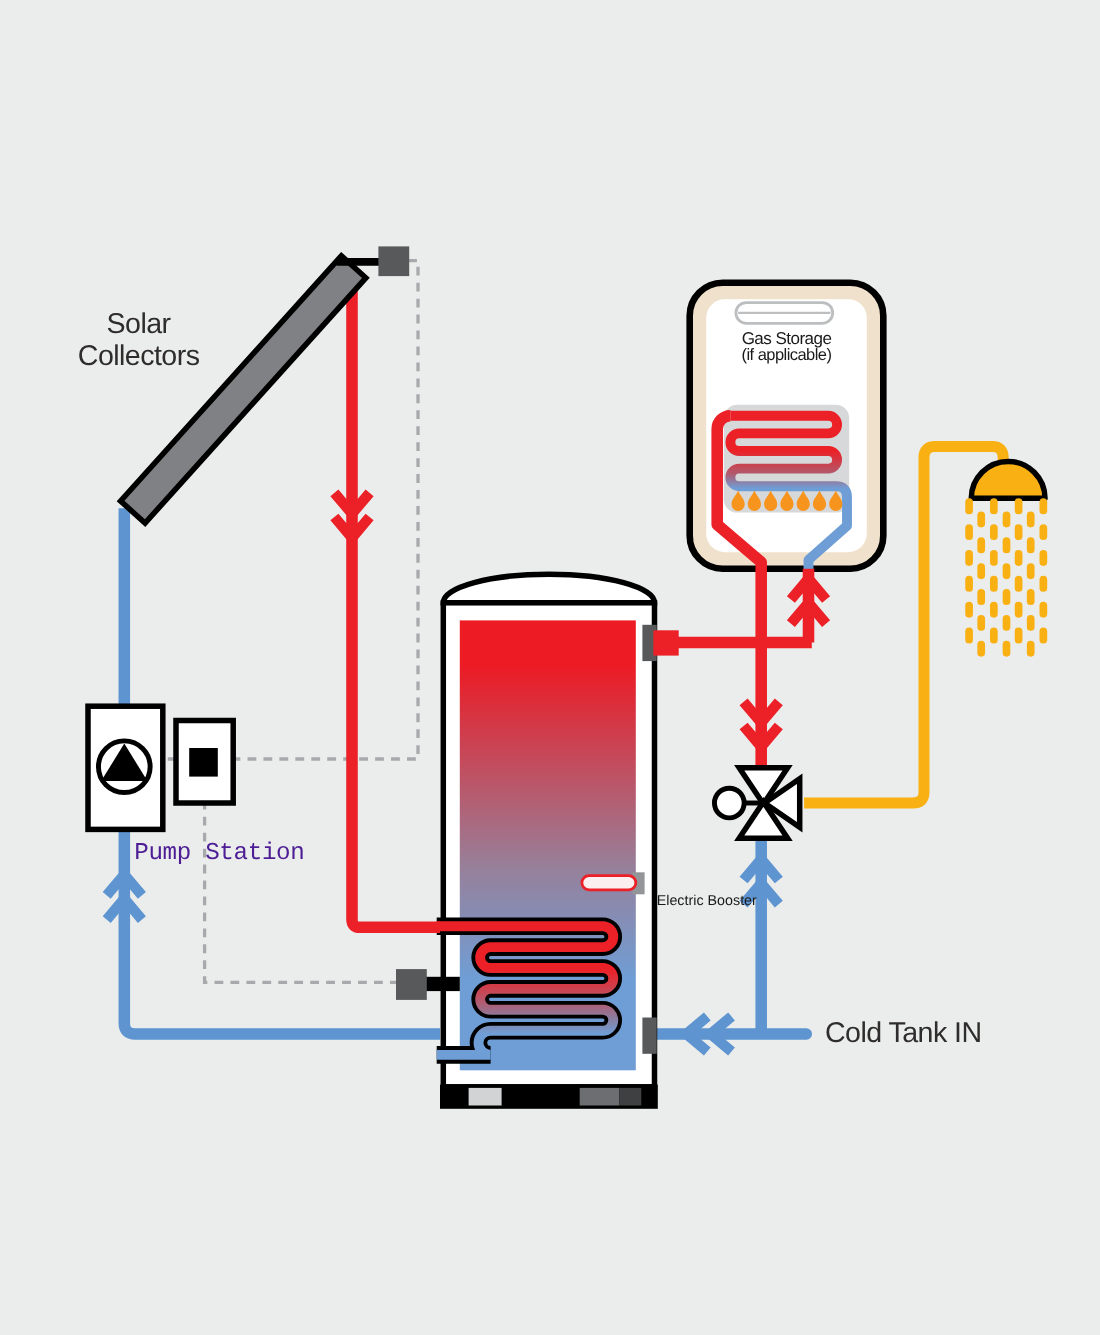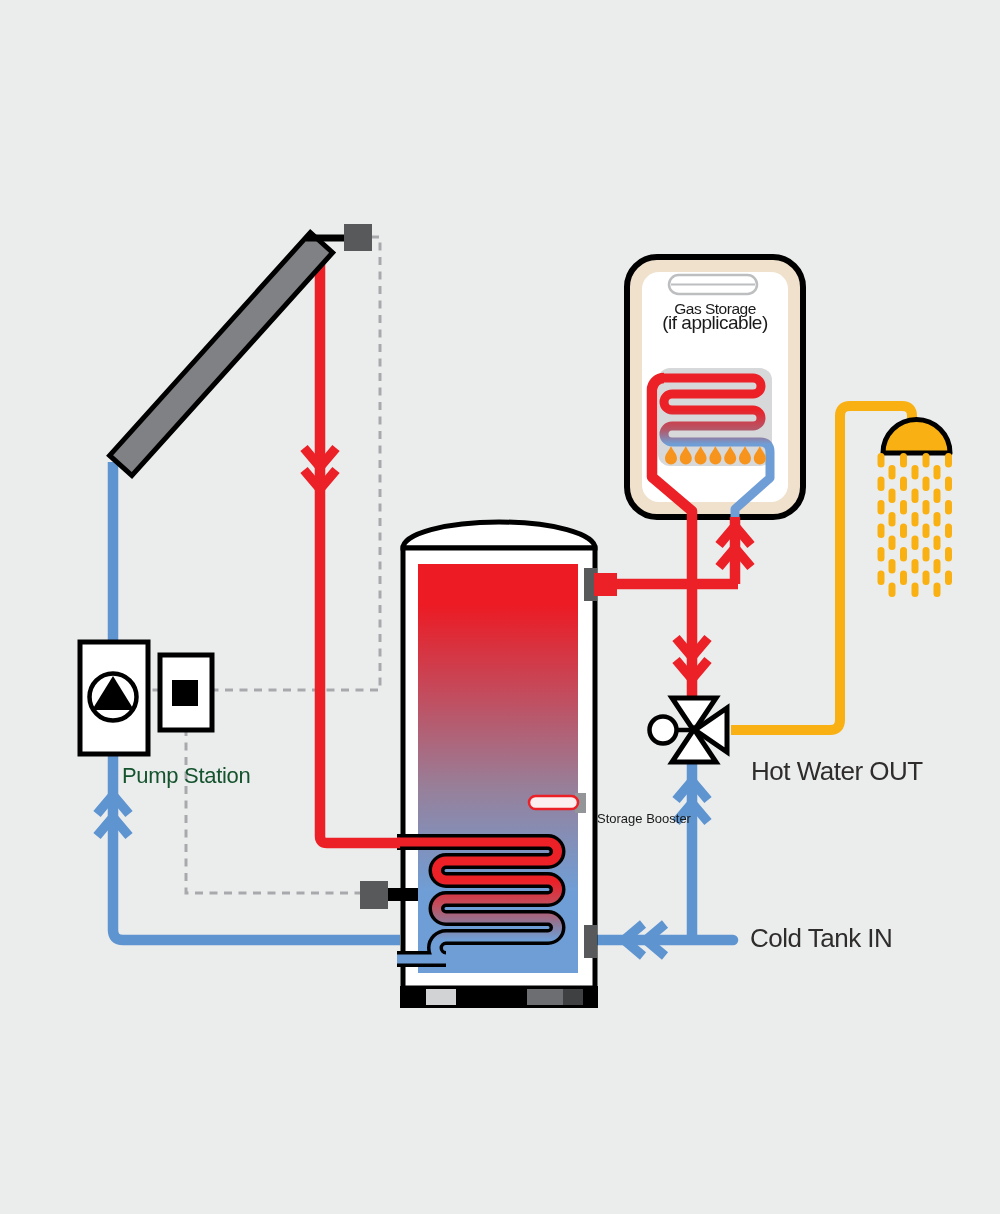--- a/index.html
+++ b/index.html
@@ -12,23 +12,23 @@
   .stage{position:relative;width:1000px;height:1214px;background:var(--bg);overflow:hidden;
          font-family:"Liberation Sans", sans-serif;}
   .stage svg{position:absolute;left:0;top:0;}
   .label{position:absolute;color:var(--text);letter-spacing:-0.5px;line-height:1.1;}
   .label-big{font-size:26px;}
   .label-center{text-align:center;}
   .lbl-solar-collectors{left:46px;top:280px;width:160px;}
   .lbl-storage-tank{left:349px;top:487px;width:300px;}
   .lbl-gas-booster{left:640px;top:302px;width:150px;color:#1a1a1a;}
   .lbl-gas-booster .l1{font-size:15.5px;line-height:14px;}
-  .lbl-gas-booster .l2{font-size:19px;line-height:14px;}
-  .lbl-pump-station{left:122px;top:764px;font-family:Liberation Sans, sans-serif;
-                    font-size:22px;letter-spacing:-0.3px;color:#14532d;}
+  .lbl-gas-booster .l2{font-size:15px;line-height:14px;}
+  .lbl-pump-station{left:122px;top:764px;font-family:Liberation Mono, monospace;
+                    font-size:22px;letter-spacing:-0.3px;color:#4c1d95;}
   .lbl-electric-booster{left:597px;top:812px;font-size:13px;letter-spacing:0;color:#1a1a1a;}
   .lbl-hot-water{left:751px;top:757px;}
   .lbl-cold-water{left:750px;top:924px;}
   
   .p-hot{stroke:var(--hot);fill:none;}
   .p-cold{stroke:var(--cold);fill:none;}
   .p-mix{stroke:var(--mix);fill:none;}
   .f-hot{fill:var(--hot);}
   .f-mix{fill:var(--mix);}
   .f-flame{fill:var(--flame);}
@@ -207,22 +207,22 @@
         <polyline points="719,567 735,548 751,567" class="ch-hot" stroke-width="9.5" fill="none"></polyline>
         <polyline points="97,814 113,795 129,814" class="ch-cold" stroke-width="9.5" fill="none"></polyline>
         <polyline points="97,836 113,817 129,836" class="ch-cold" stroke-width="9.5" fill="none"></polyline>
         <polyline points="676,800 692,781 708,800" class="ch-cold" stroke-width="9.5" fill="none"></polyline>
         <polyline points="676,822 692,803 708,822" class="ch-cold" stroke-width="9.5" fill="none"></polyline>
         <polyline points="643,924 624,940 643,956" class="ch-cold" stroke-width="9.5" fill="none"></polyline>
         <polyline points="665,924 646,940 665,956" class="ch-cold" stroke-width="9.5" fill="none"></polyline>
       </g>
 </svg>
 
+<div class="label label-big label-center lbl-solar-collectors">Solar Collectors</div>
 <div class="label label-center lbl-gas-booster">
   <div class="l1">Gas Storage</div>
   <div class="l2">(if applicable)</div>
 </div>
 <div class="label lbl-pump-station">Pump Station</div>
-<div class="label lbl-electric-booster">Storage Booster</div>
-<div class="label label-big lbl-hot-water">Hot Water OUT</div>
+<div class="label lbl-electric-booster">Electric Booster</div>
 <div class="label label-big lbl-cold-water">Cold Tank IN</div>
 
 </div>
 
 </body></html>

